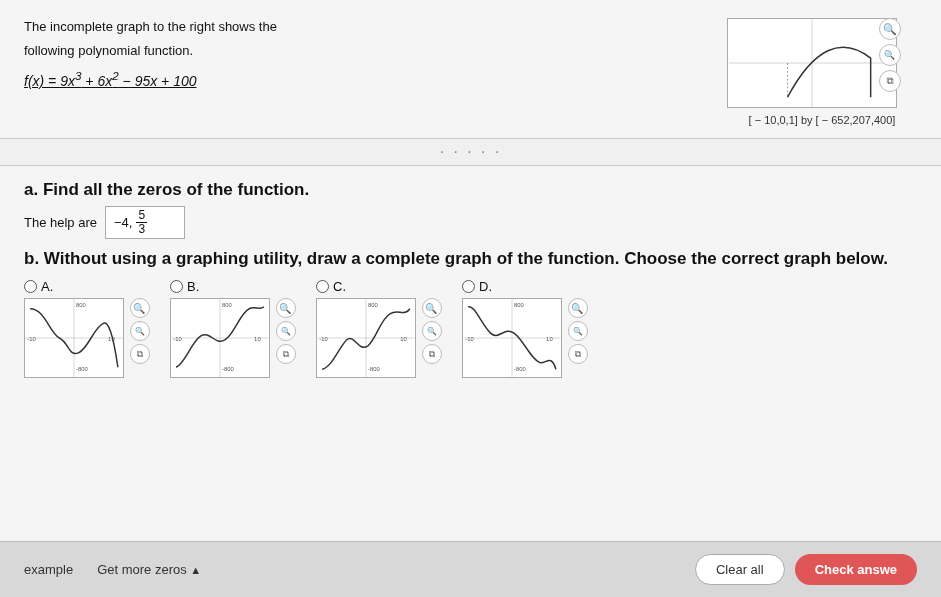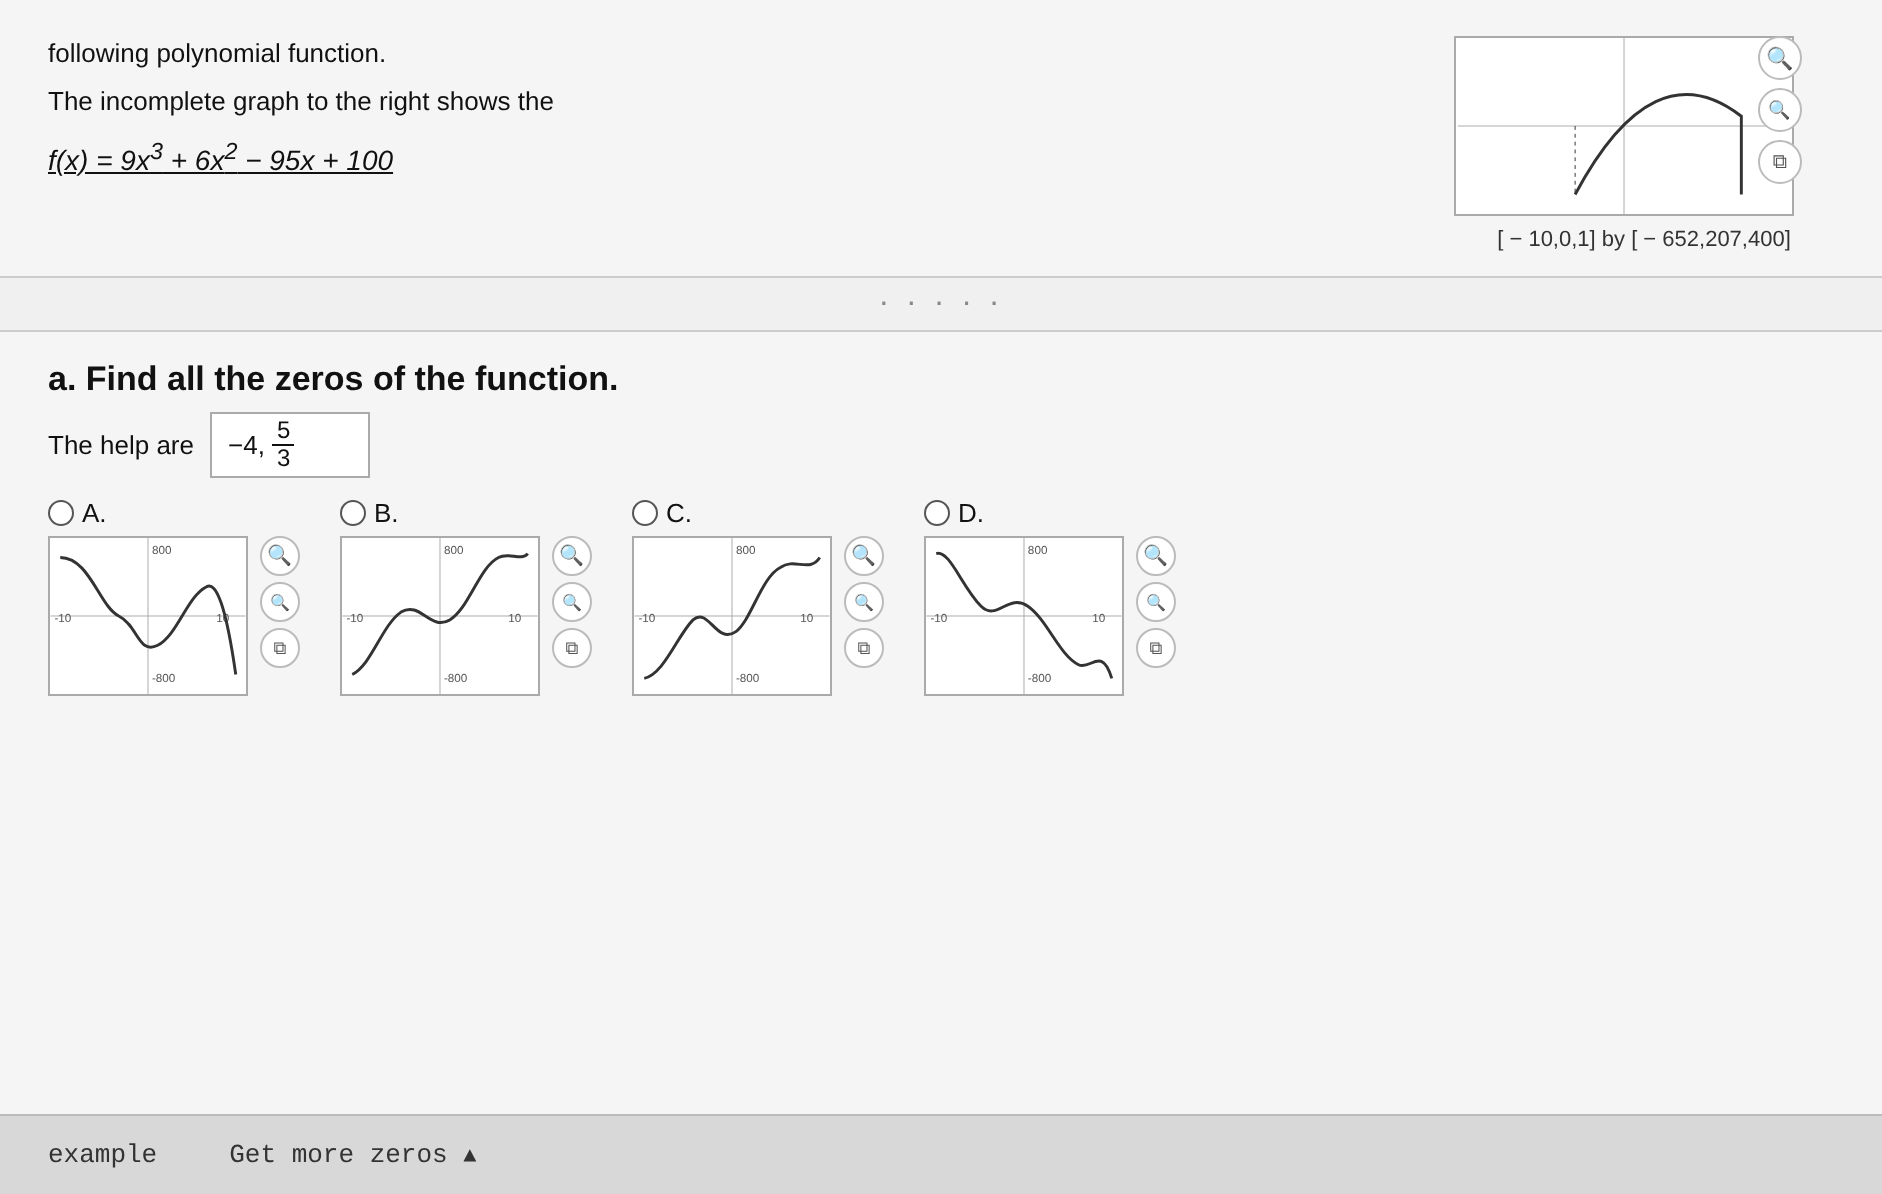--- a/index.html
+++ b/index.html
@@ -191,23 +191,22 @@
     .footer {
       background: #d8d8d8;
       padding: 12px 24px;
       display: flex;
       align-items: center;
       justify-content: space-between;
       border-top: 1px solid #bbb;
     }
     .footer-left {
       display: flex;
-      gap: 36px;
-      align-items: center;
-      font-family: Liberation Mono, monospace;
+      gap: 24px;
+      align-items: center;
     }
     .footer-link {
       font-size: 13px;
       color: #333;
       cursor: pointer;
       text-decoration: none;
     }
     .footer-link .arrow {
       font-size: 11px;
     }
@@ -246,22 +245,22 @@
       margin-right: 30px;
     }
   </style>
 </head>
 <body>
 
 <div class="main-container">
 
   <div class="top-section">
     <div class="problem-text">
+      <p>The incomplete graph to the right shows the</p>
       <p>following polynomial function.</p>
-      <p>The incomplete graph to the right shows the</p>
       <p class="func">
         <span>f(x) = 9x<sup>3</sup> + 6x<sup>2</sup> − 95x + 100</span>
       </p>
     </div>
     <div class="graph-container">
       <div style="position:relative; display:inline-block;">
         <div class="graph-box">
           <svg viewBox="0 0 170 90">
 
             <line x1="0" y1="45" x2="170" y2="45" stroke="#aaa" stroke-width="0.5"></line>
@@ -292,20 +291,21 @@
       <div class="answer-box">
         <span>−4,</span>
         <span class="fraction">
           <span class="num">5</span>
           <span class="den">3</span>
         </span>
       </div>
     </div>
 
     <div class="part-b">
+      <div class="part-label">b. Without using a graphing utility, draw a complete graph of the function. Choose the correct graph below.</div>
       <div class="choices-row">
 
         <div class="choice-wrapper">
           <div class="choice-label">
             <div class="radio"></div>
             <span>A.</span>
           </div>
           <div style="position:relative;">
             <div class="mini-graph">
               <svg viewBox="0 0 100 80">
@@ -411,15 +411,19 @@
   </div>
 
   <div class="footer">
     <div class="footer-left">
       <span class="footer-link">example</span>
       <span class="footer-link">
         <span>Get more zeros</span>
         <span class="arrow"> ▲</span>
       </span>
     </div>
+    <div class="footer-buttons">
+      <button class="btn-clear">Clear all</button>
+      <button class="btn-check">Check answe</button>
+    </div>
   </div>
 
 </div>
 
 </body></html>

